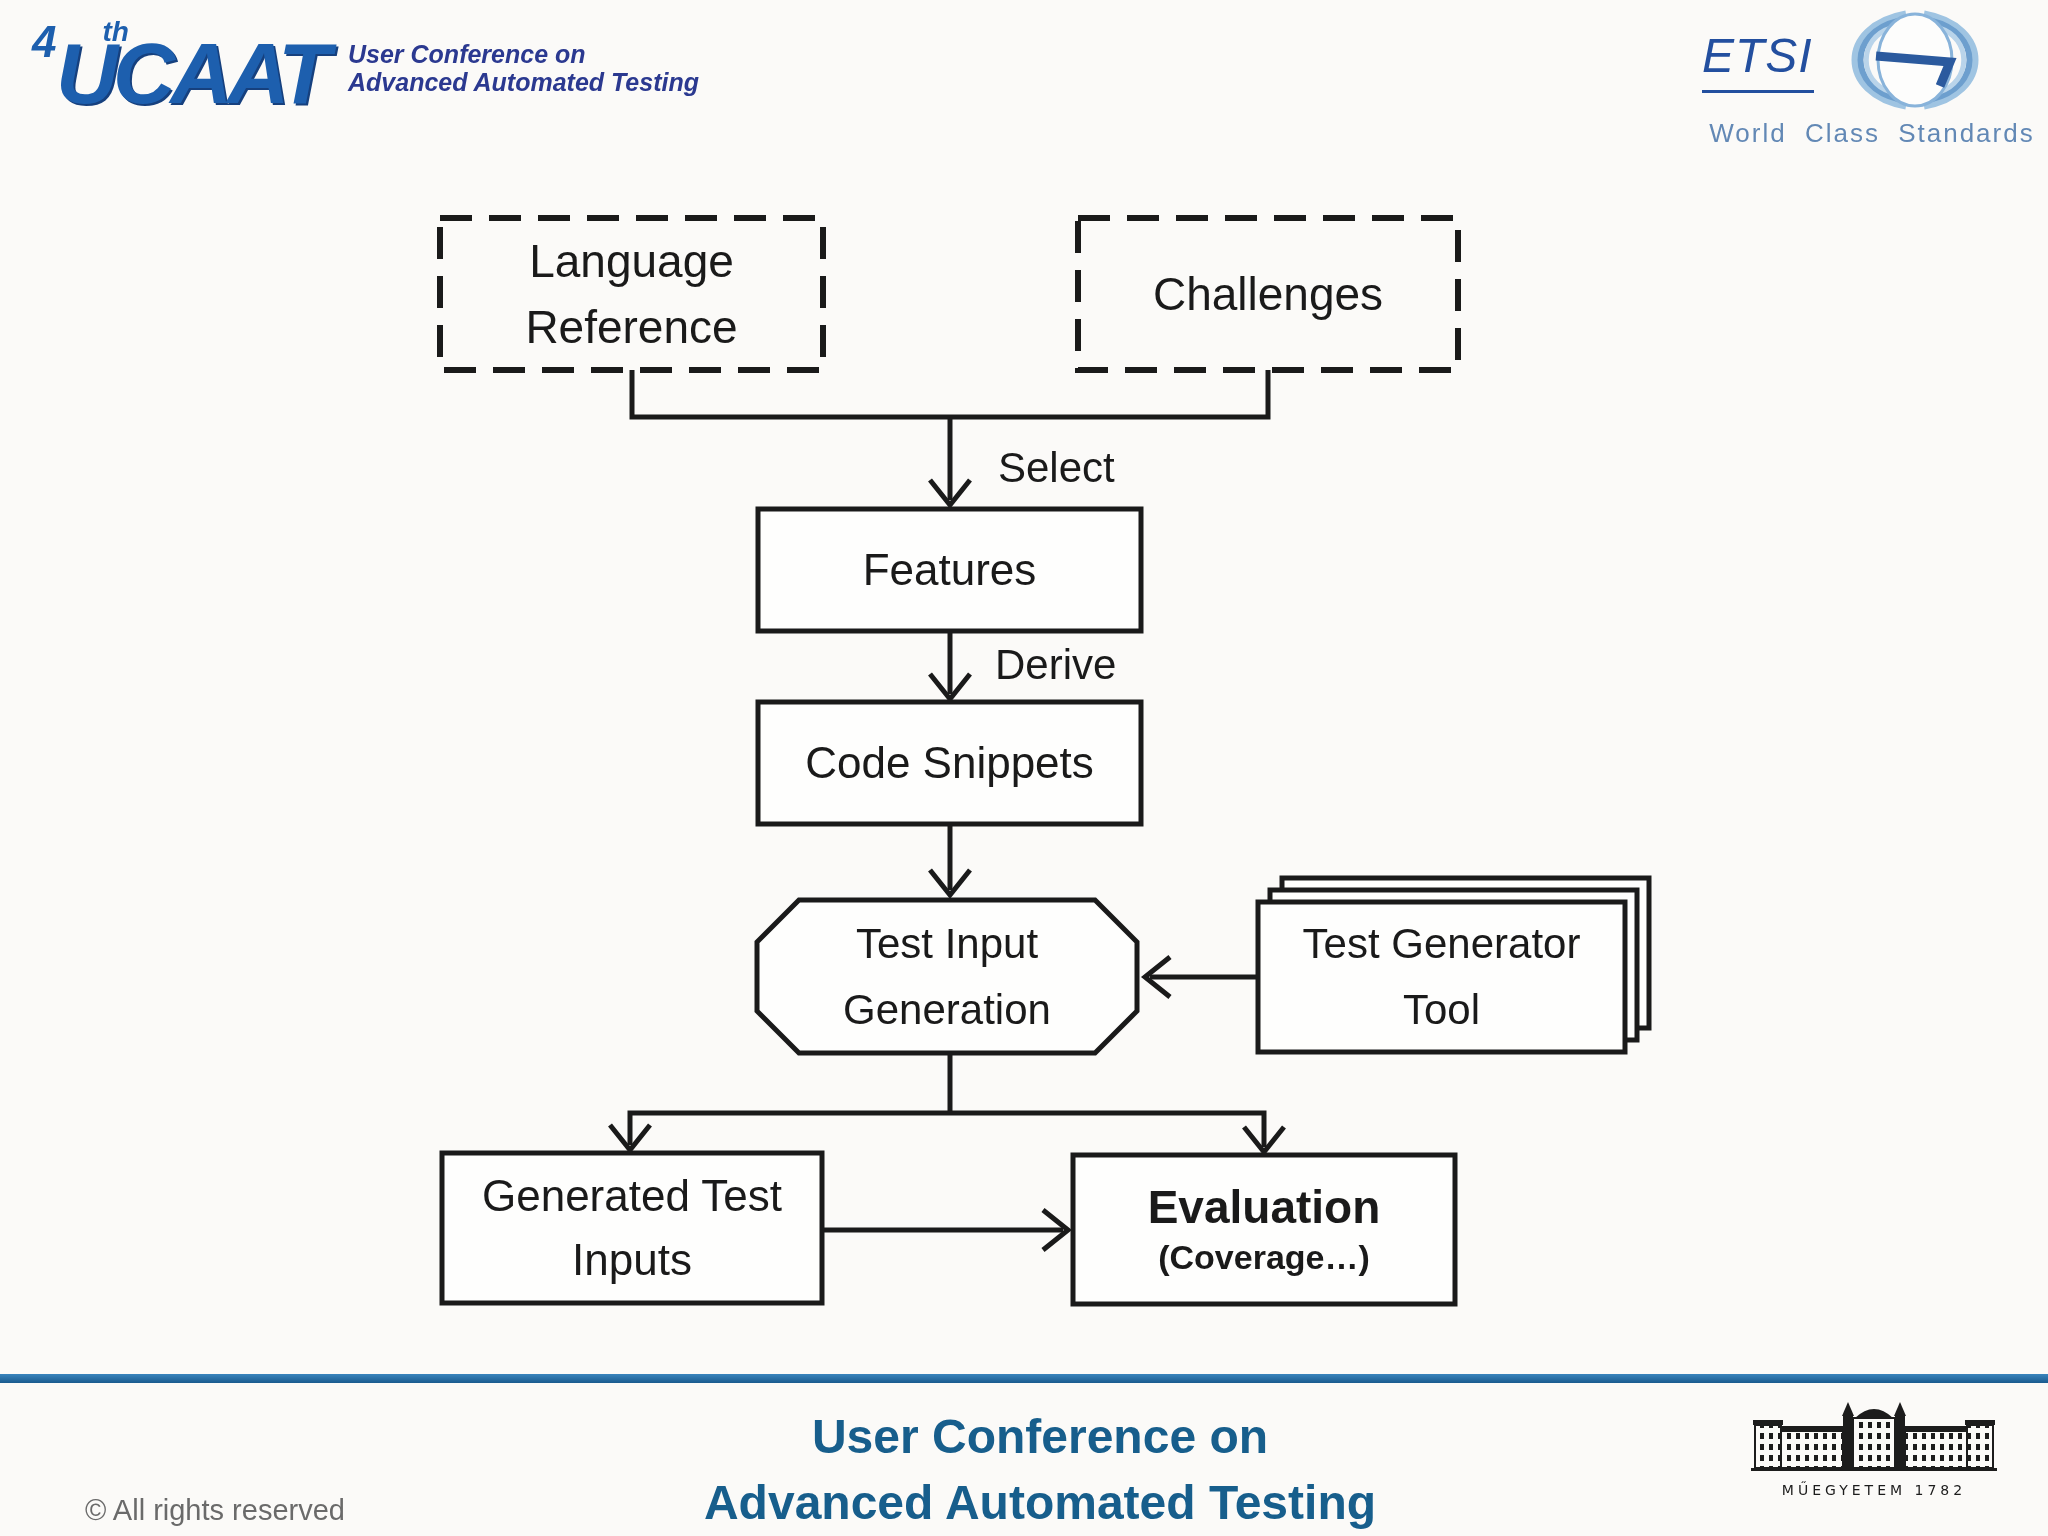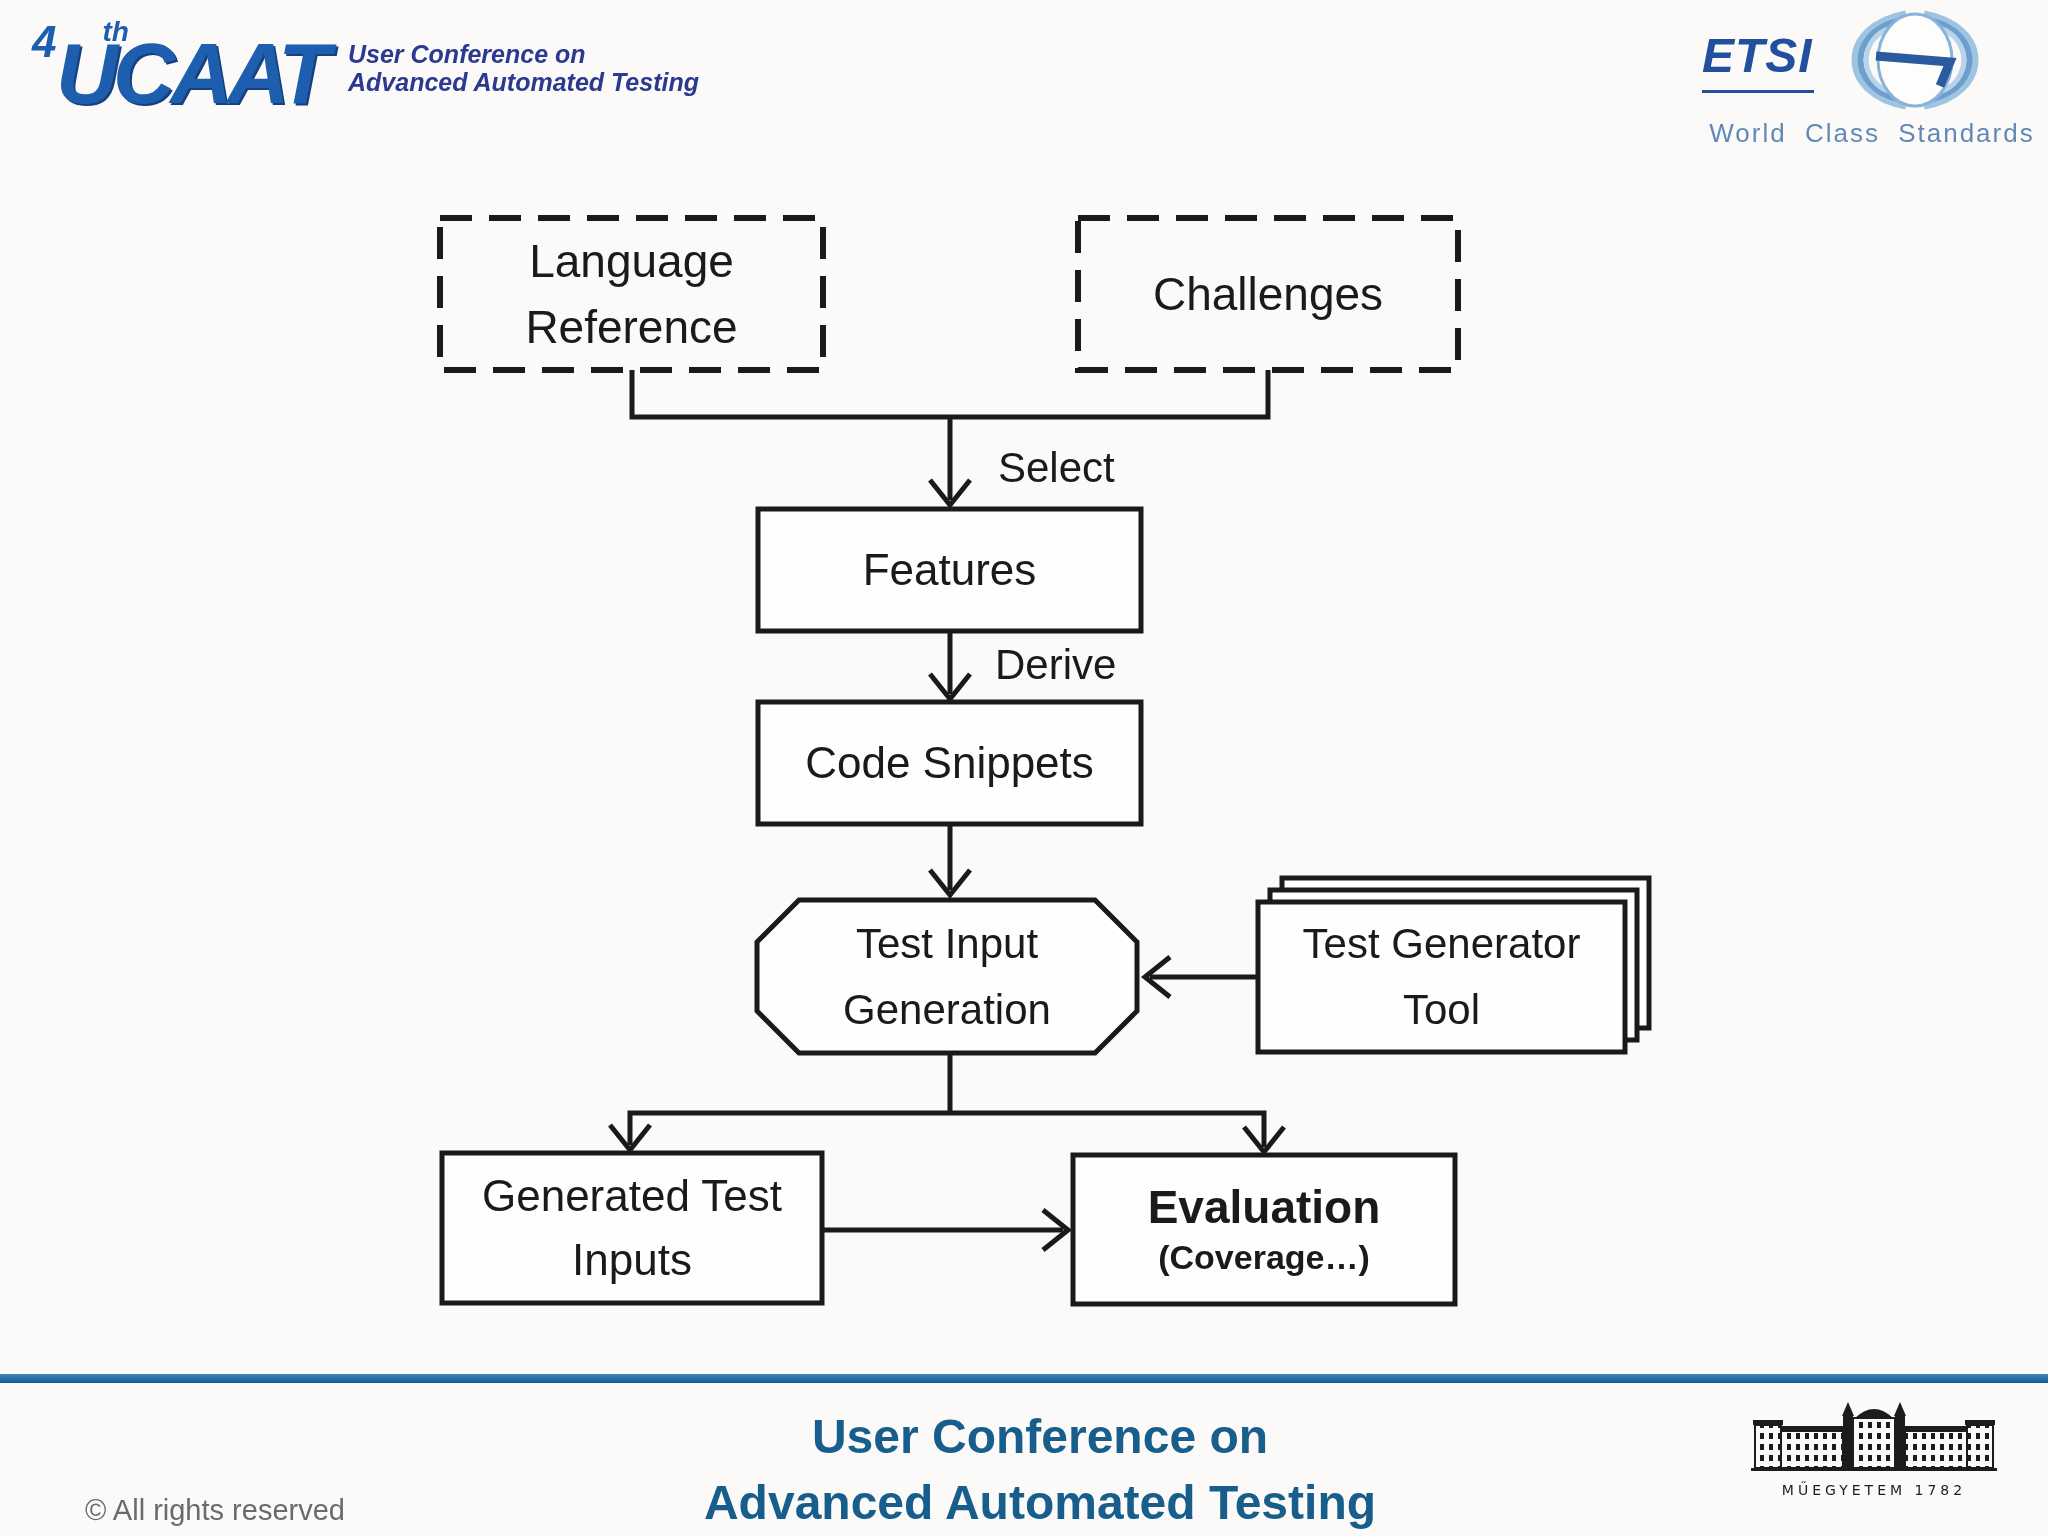--- a/index.html
+++ b/index.html
@@ -10,21 +10,21 @@
   
   .ucaat-wrap{left:18px;top:6px;width:600px;height:110px;}
   .ucaat-edition{position:absolute;left:14px;top:10px;font-size:44px;font-weight:bold;
                  font-style:italic;color:#1d5fae;}
   .ucaat-edition sup{font-size:28px;margin-left:46px;}
   .ucaat-acronym{position:absolute;left:38px;top:18px;font-size:86px;font-weight:900;
                  font-style:italic;letter-spacing:-5px;color:#1d5fae;
                  text-shadow:2px 2px 0 #16407e;}
   .ucaat-tagline{position:absolute;left:330px;top:34px;font-size:25px;font-weight:bold;
                  font-style:italic;color:#2b3990;line-height:28px;white-space:nowrap;}
-  .etsi-name{left:1702px;top:28px;font-size:48px;font-weight:bold;font-style:italic;
+  .etsi-name{left:1702px;top:28px;font-size:48px;font-weight:normal;font-style:italic;
              color:#234f9f;letter-spacing:1px;}
   .etsi-underline{left:1702px;top:90px;width:112px;height:3px;background:#234f9f;}
   .etsi-globe{left:1790px;top:6px;}
   .etsi-tagline{left:1698px;top:118px;width:348px;text-align:center;font-size:26px;
                 font-weight:normal;color:#6288b5;letter-spacing:2px;word-spacing:9px;
                 white-space:nowrap;}
 
   
   svg.layer{position:absolute;left:0;top:0;}
   .node-label{display:flex;flex-direction:column;align-items:center;justify-content:center;

